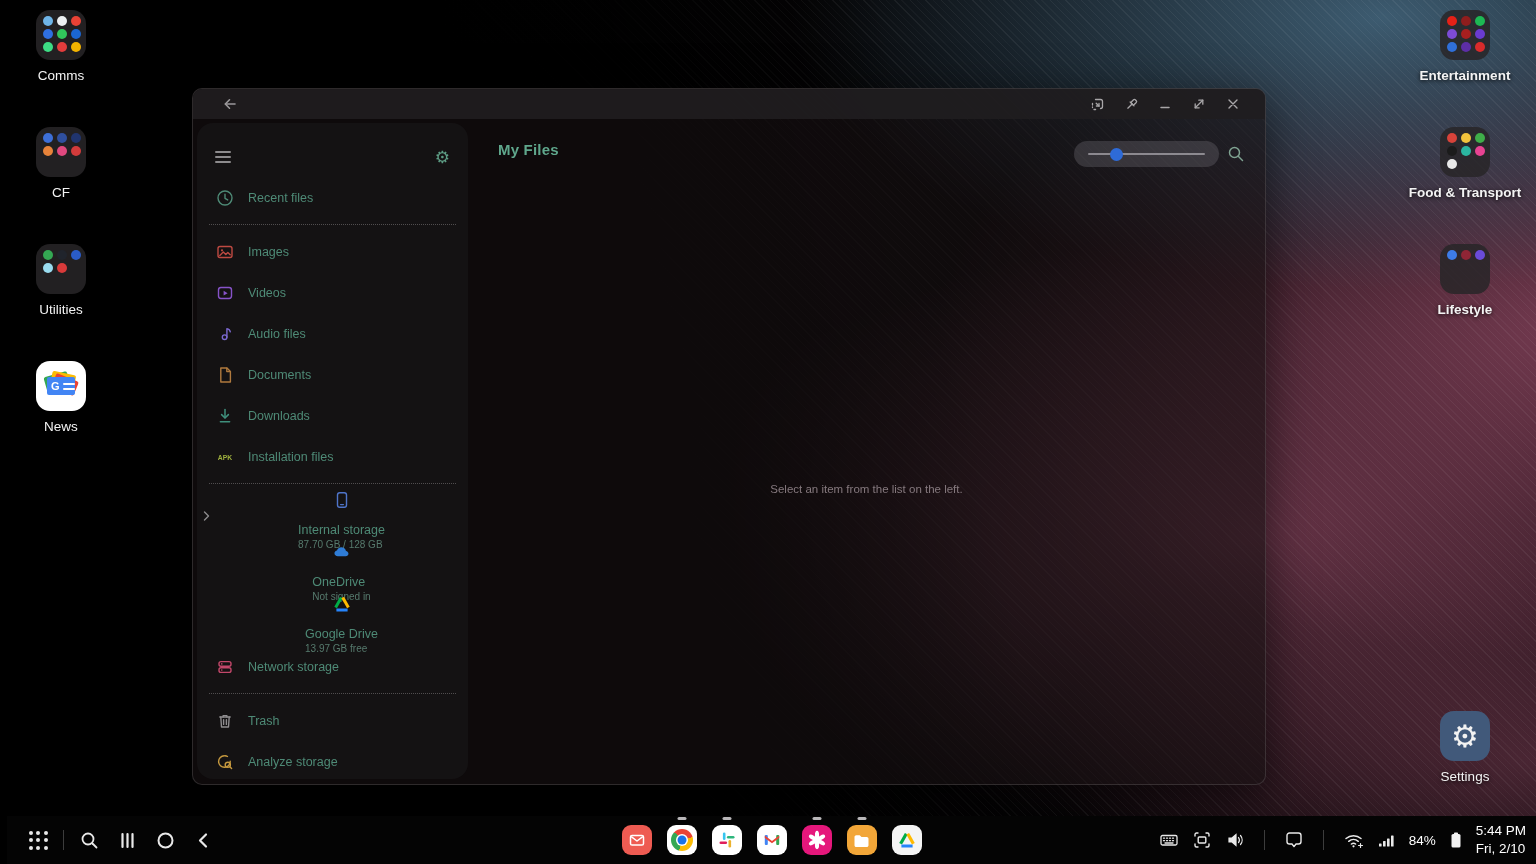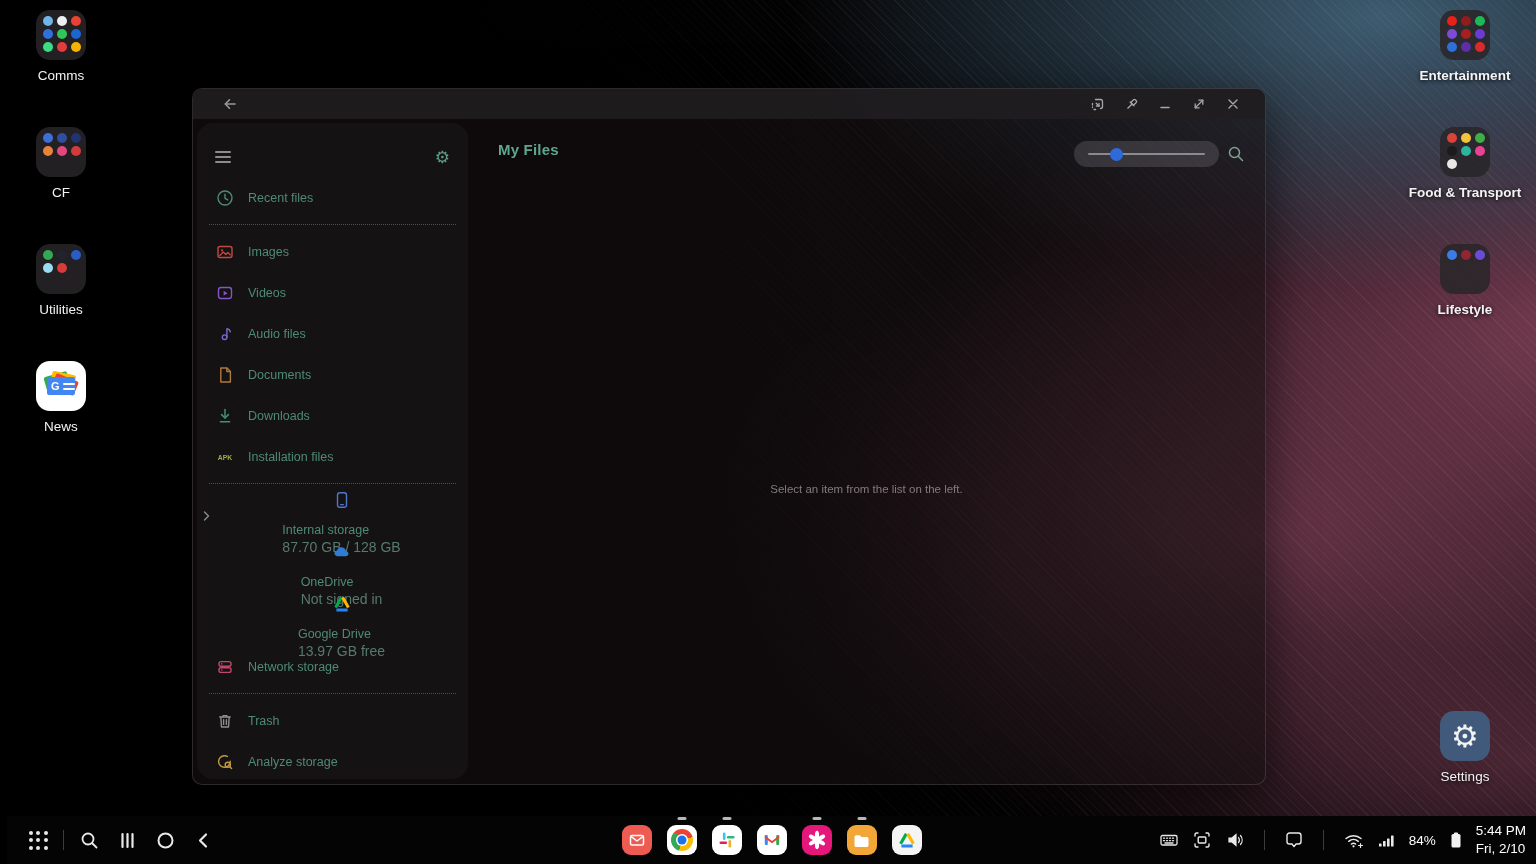--- a/index.html
+++ b/index.html
@@ -62,21 +62,21 @@
   .sb-header { height:40px; margin-top:14px; display:flex; align-items:center;
     justify-content:space-between; padding:0 18px; }
   .hamburger { display:flex; flex-direction:column; gap:3.5px; cursor:pointer; }
   .hamburger i { display:block; width:16px; height:1.6px; background:#8d8b8d; border-radius:1px; }
   .sb-gear { color:#5d9c84; font-size:17px; line-height:1; cursor:pointer; }
   .sb-item { position:relative; height:41px; display:flex; align-items:center;
     padding-left:18px; gap:13px; cursor:pointer; }
   .sb-item.two { height:52px;flex-direction:column; }
   .sb-icon { width:20px; height:20px; display:flex; align-items:center; justify-content:center; flex:0 0 20px; }
   .sb-label { font-size:12.5px; color:#4e8a76; }
-  .sb-sub { font-size:14px; color:#567a6d; margin-top:2px; }
+  .sb-sub { font-size:10px; color:#567a6d; margin-top:2px; }
   .chev { position:absolute; left:5px; top:50%; transform:translateY(-50%); display:flex; }
   .sb-divider { border-top:1.5px dotted rgba(140,135,138,.5); margin:6px 12px; }
 
   
   .content { position:absolute; left:275px; right:0; top:0; bottom:0; }
   .content-top { display:flex; align-items:flex-start; justify-content:space-between;
     padding:22px 20px 0 30px; }
   .content-heading { font-size:15px; font-weight:bold; color:#5fa78c; letter-spacing:.2px; }
   .ctoolbar { display:flex; align-items:center; gap:8px; }
   .slider-pill { position:relative; width:145px; height:26px; border-radius:13px;

